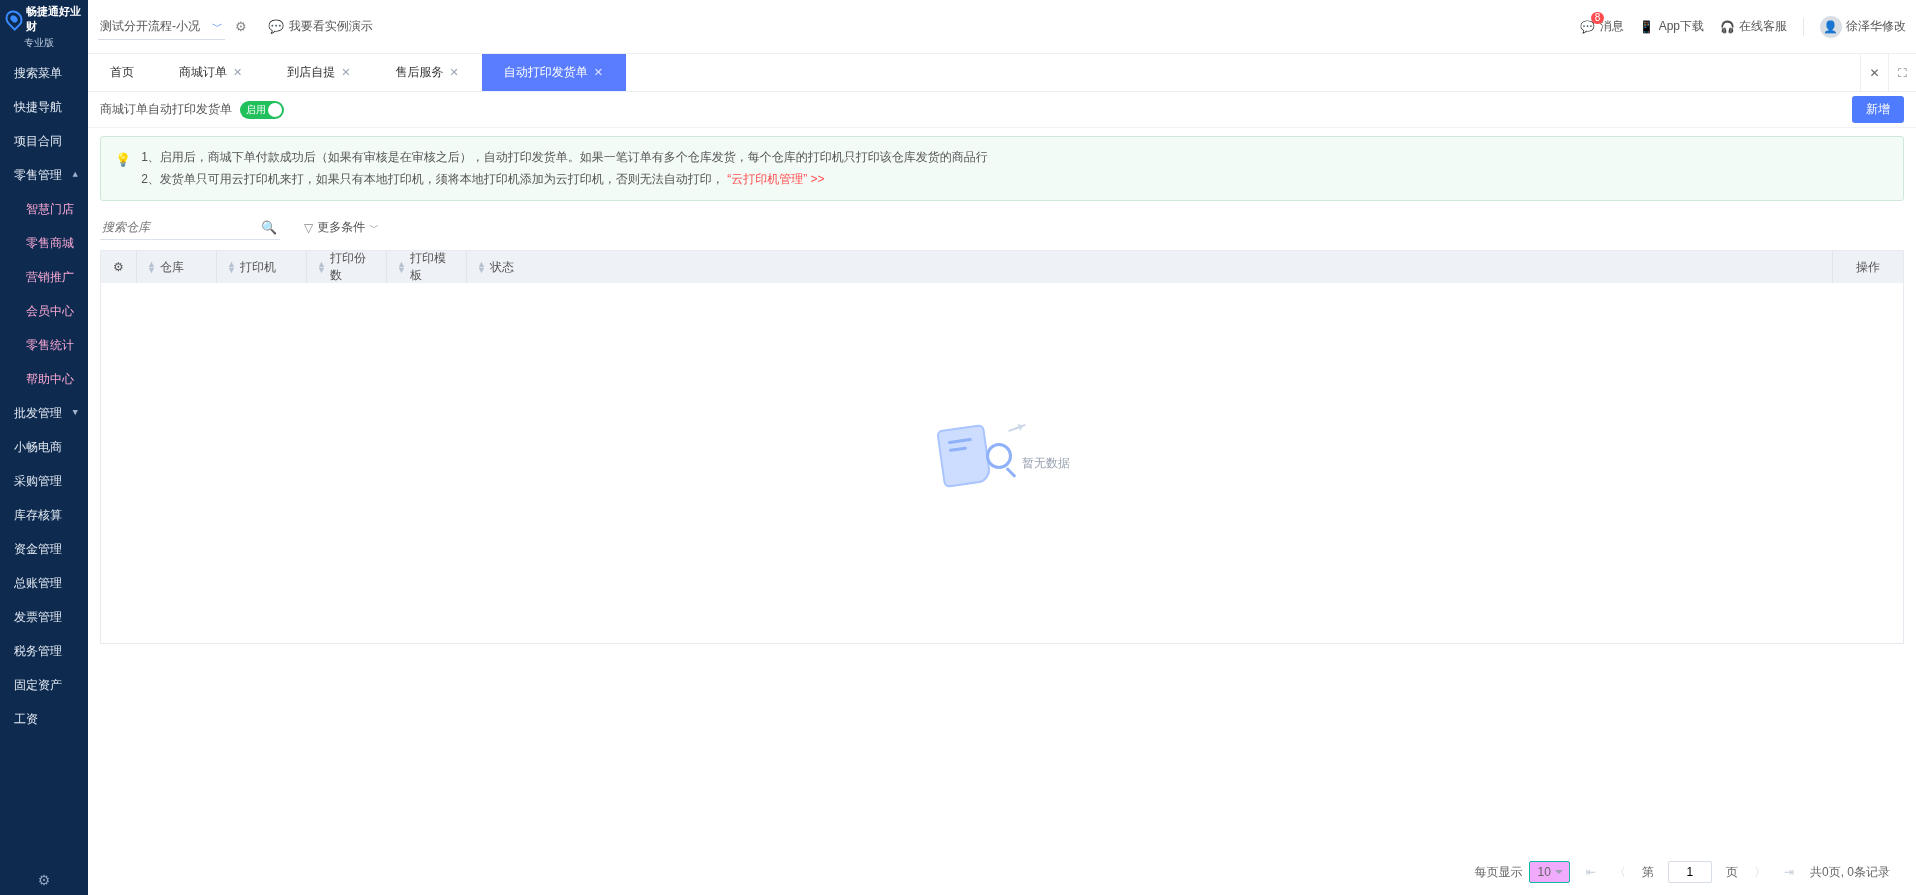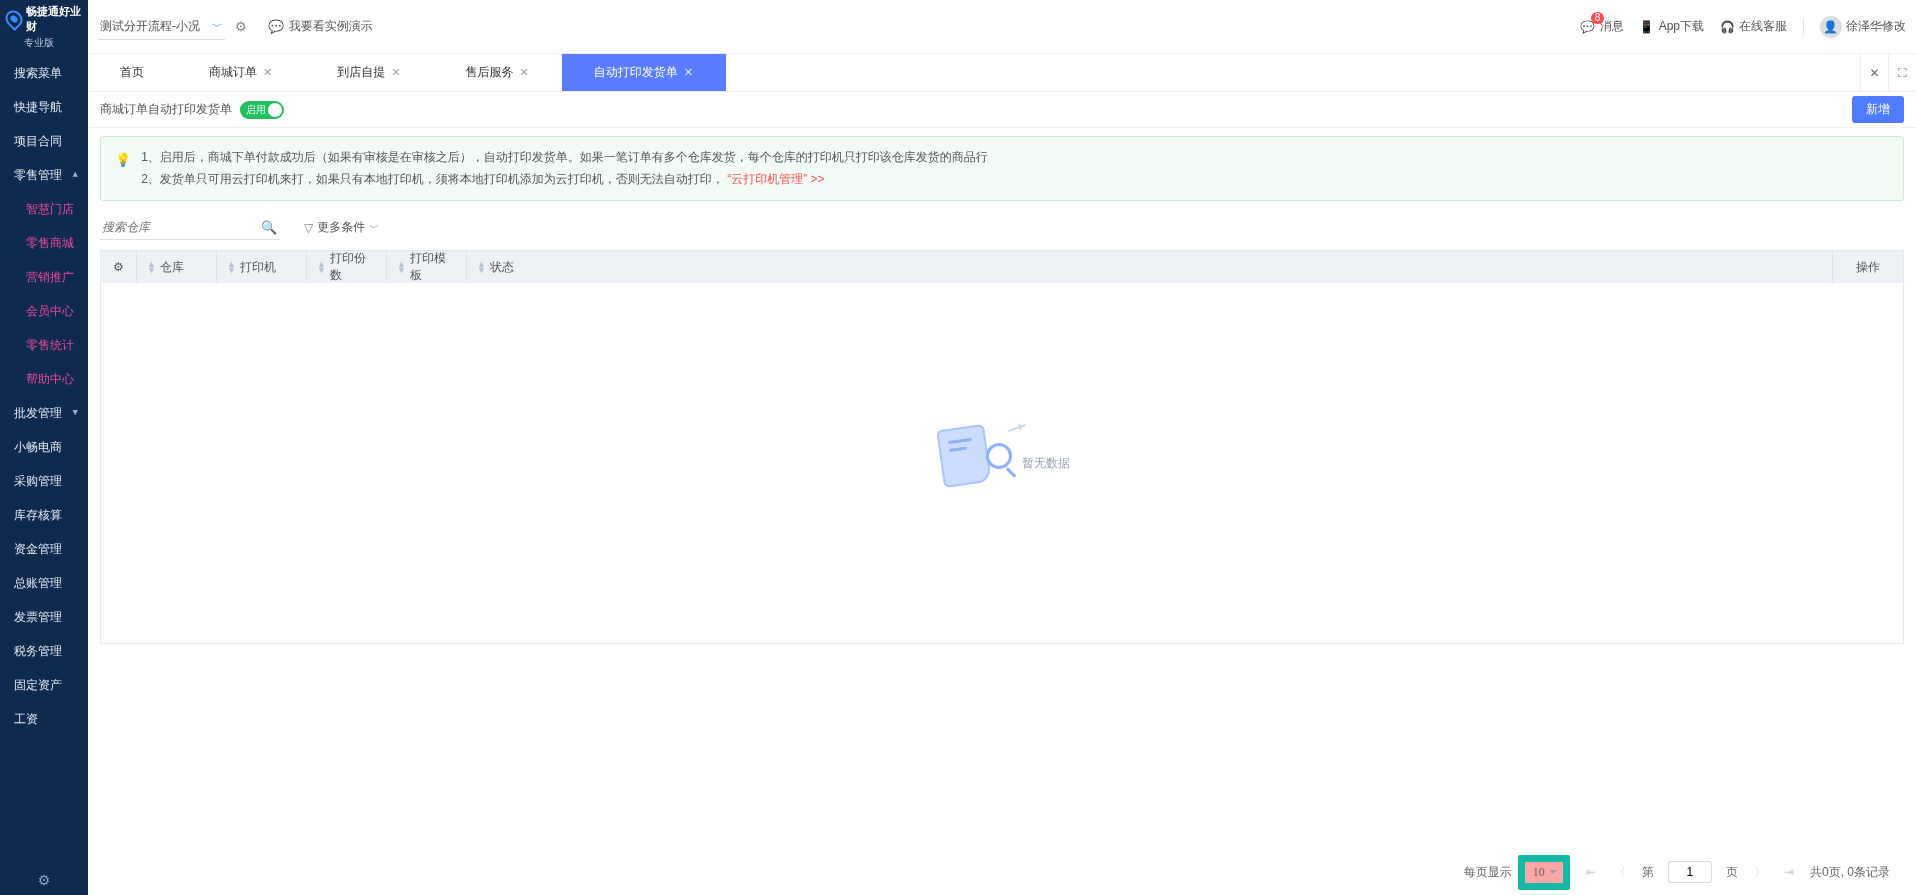--- a/index.html
+++ b/index.html
@@ -46,21 +46,21 @@
 .sidebar-nav::-webkit-scrollbar{width:4px;}
 .sidebar-item {
   height: 34px;
   display:flex; align-items:center; justify-content:space-between;
   padding: 0 10px 0 14px;
   font-size: 12px;
   color:#e3eaf3;
   cursor:pointer;
   white-space:nowrap;
 }
-.sidebar-sub { padding-left: 26px; color:#ec4899;}
+.sidebar-sub { padding-left: 26px; color:#f9a8d4;}
 .caret { font-size:9px; color:#9fb3cf;}
 .sidebar-footer {
   height:30px; display:flex; align-items:center; justify-content:center;
   color:#8fa5c3;
 }
 .gear { font-size:14px; }
 
 
 .main { flex:1; display:flex; flex-direction:column; min-width:0;}
 
@@ -94,21 +94,21 @@
   background:#d9dee5; display:inline-flex; align-items:center; justify-content:center;
   font-size:12px; color:#888;
 }
 .vdiv { width:1px; height:18px; background:#e3e7ee;}
 
 
 .tabs-row { height:38px; display:flex; align-items:stretch; border-bottom:1px solid #eceff3;}
 .tabs { display:flex; align-items:center;}
 .tab {
   display:flex; align-items:center; gap:6px;
-  padding:0 32px; height:100%;
+  padding:0 22px; height:100%;
   color:#333; cursor:pointer; font-size:12px;
   border-right:1px solid transparent;
 }
 .tab.active { background:#5a7dff; color:#fff;}
 .tab .close { color:#9aa3b2; font-size:11px;}
 .tab.active .close { color:#dfe6ff;}
 .tabs-spacer { flex:1;}
 .tabs-tools { display:flex;}
 .tabs-tool {
   width:28px; display:flex; align-items:center; justify-content:center;
@@ -217,22 +217,22 @@
   border:4px solid transparent; border-left-color:#cbd6e8;
 }
 
 
 .pager {
   height:46px; display:flex; align-items:center; justify-content:flex-end;
   gap:14px; color:#666; font-size:12px; padding-right:14px;
 }
 .page-size { display:flex; align-items:center; gap:6px;}
 .select {
-  border:7px solid #14b8a6; padding:3px 18px 3px 8px; border-radius:2px;
-  position:relative; background:#fca5a5;font-family:Liberation Serif, serif;
+  border:1px solid #14b8a6; padding:3px 18px 3px 8px; border-radius:2px;
+  position:relative; background:#f0abfc;
 }
 .select::after{
   content:""; position:absolute; right:6px; top:50%;
   border:4px solid transparent; border-top-color:#9aa3b2; transform:translateY(-2px);
 }
 .pager-btn { color:#c6cedb; cursor:pointer; padding:0 2px;}
 .page-input {
   width:44px; border:1px solid #d7dde6; border-radius:2px;
   text-align:center; padding:3px 0; font-size:12px;
 }

